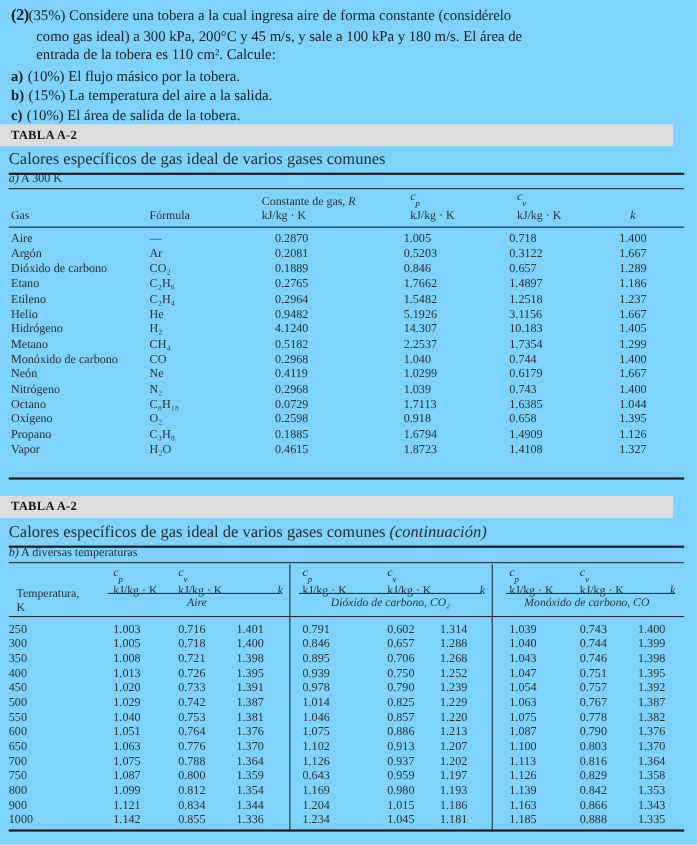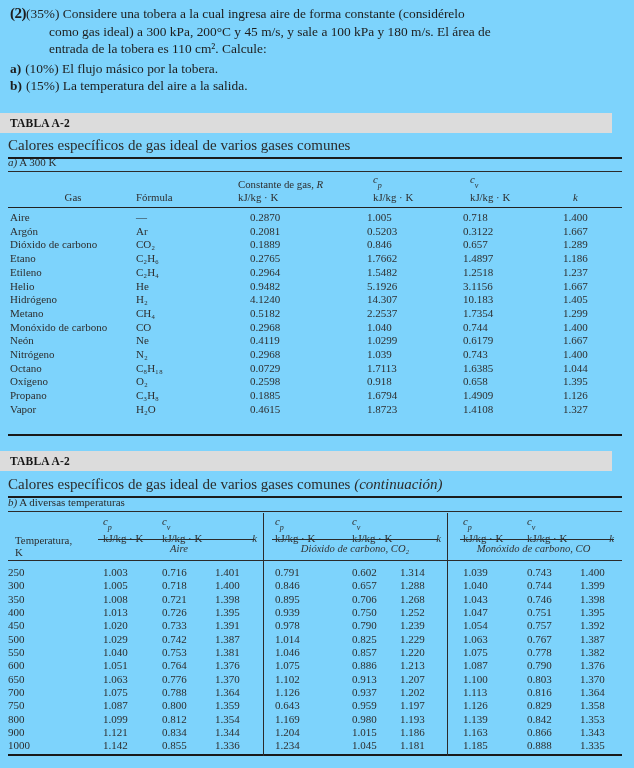--- a/index.html
+++ b/index.html
@@ -7,21 +7,21 @@
     position:relative;
     width:634px;height:768px;
     background:#7dd3fc;
     font-family:Liberation Serif, serif;
     color:#2e2e2e;
     overflow:hidden;
   }
   
   .problem{position:absolute;top:5px;left:10px;right:6px;font-size:13.4px;line-height:17.6px;color:#1d1d1d;white-space:nowrap;}
   .p-num{font-weight:bold;font-size:15px;letter-spacing:-0.5px;}
-  .p-ind{margin-left:39px;}
+  .p-ind{margin-left:23px;}
   .p-item{margin-left:0;}
   .p-item b{margin-right:4px;}
   .p-gap{height:2px;}
   
   .tbar{
     position:absolute;left:0;width:612px;height:20px;
     background:#dcdcdc;
     display:flex;align-items:center;
     font-weight:bold;font-size:11.5px;color:#161616;
     padding-left:10px;box-sizing:border-box;
@@ -31,21 +31,21 @@
   .rule-area{position:absolute;left:8px;width:614px;box-sizing:border-box;}
   .subtitle{font-size:15px;color:#2c2c2c;padding-bottom:3px;border-bottom:2.5px solid #1b1b1b;}
   .section{font-size:11px;color:#2c2c2c;padding-bottom:3px;border-bottom:1px solid #2b2b2b;}
   .section i{margin-right:2px;}
   sub{font-size:7.5px;}
   .symsub{font-size:8px;position:relative;top:2px;font-style:italic;}
   
   .t1-grid{display:grid;grid-template-columns:128px 102px 129px 96px 100px 57px;}
   .t1-header{font-size:10.8px;line-height:12.5px;border-bottom:1.5px solid #222;padding-bottom:4px;}
   .t1-header .cell{display:flex;flex-direction:column;justify-content:flex-end;}
-  .t1-header .pad2{padding-left:2px;text-align:center;}
+  .t1-header .pad2{padding-left:2px;}
   .t1-header .pad6{padding-left:6px;}
   .t1-header .pad7{padding-left:7px;}
   .t1-header .pad10{padding-left:10px;}
   .t1-body{font-size:11px;}
   .t1row{line-height:13.7px;}
   .t1row .gas{padding-left:2px;}
   .t1row .r{padding-left:12px;}
   .thickrule{position:absolute;left:8px;width:614px;border-bottom:2.6px solid #191919;}
   
   .t2-cols{display:grid;grid-template-columns:87px 55px 55px 58px 72px 58px 54px 62px 62px 49px;}
@@ -71,20 +71,21 @@
 
 <div class="page">
 
   <div class="problem">
     <div><span class="p-num">(2)</span><span>(35%) Considere una tobera a la cual ingresa aire de forma constante (considérelo</span></div>
     <div class="p-ind">como gas ideal) a 300 kPa, 200°C y 45 m/s, y sale a 100 kPa y 180 m/s. El área de</div>
     <div class="p-ind">entrada de la tobera es 110 cm². Calcule:</div>
     <div class="p-gap"></div>
     <div class="p-item"><b>a)</b><span>(10%) El flujo másico por la tobera.</span></div>
     <div class="p-item"><b>b)</b><span>(15%) La temperatura del aire a la salida.</span></div>
+    <div class="p-item"><b>c)</b><span>(10%) El área de salida de la tobera.</span></div>
   </div>
 
   <div class="tbar" style="top:113px;">
       <span>TABLA A-2</span>
     </div>
 
   <div class="rule-area subtitle" style="top:137px;">Calores específicos de gas ideal de varios gases comunes</div>
 
   <div class="rule-area section" style="top:156px;"><i>a)</i><span>A 300 K</span></div>
 

